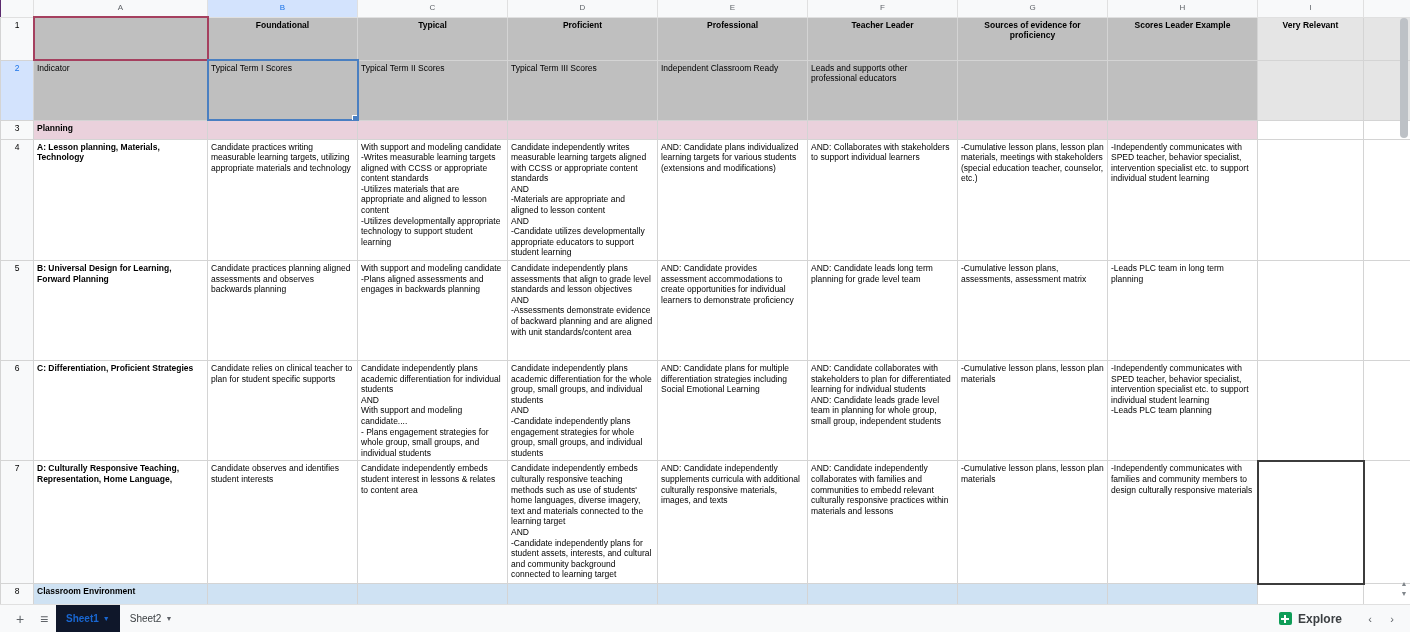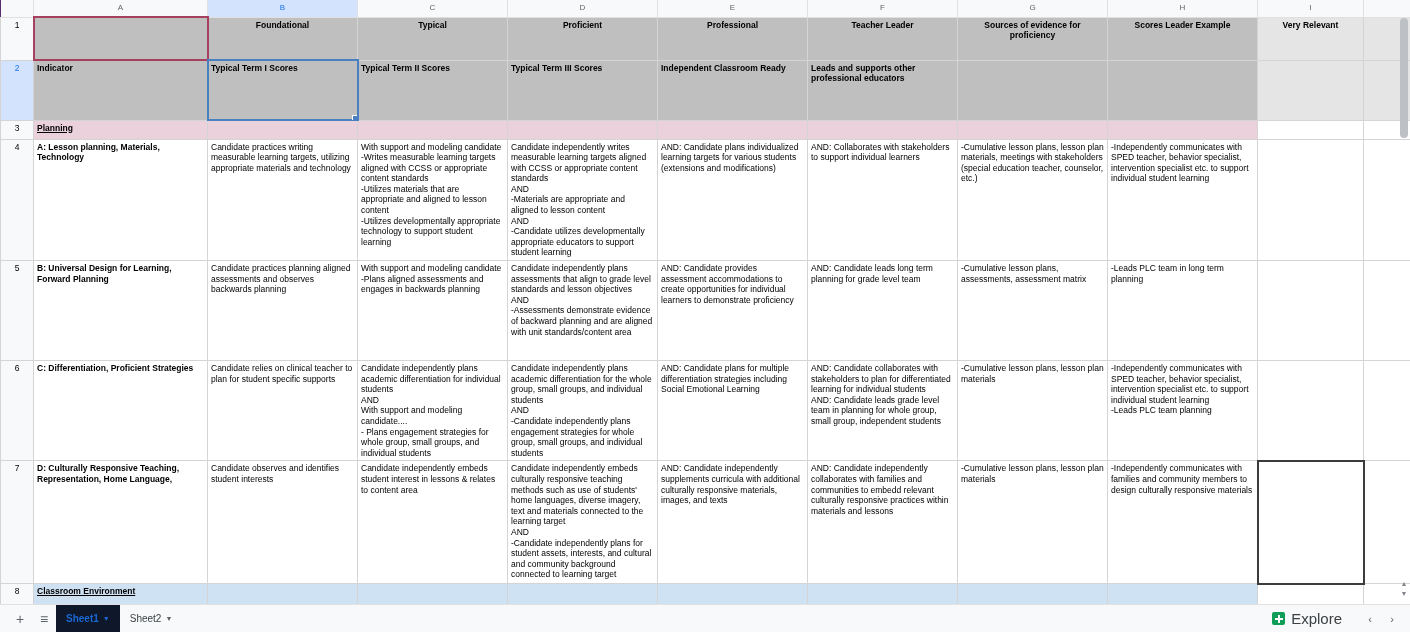--- a/index.html
+++ b/index.html
@@ -79,32 +79,31 @@
 
   .hdr-band {
     font-size: 11.5px;
     font-weight: bold;
     text-align:center;
     vertical-align: middle;
     line-height: 13px;
   }
   .sub-band {
     font-size: 10.5px;
-    font-weight: bold;
+    font-weight: normal;
     vertical-align: top;
     line-height: 15px;
     padding-top:3px;
     margin-left:31px;
   }
   .section-title {
     font-size: 11.5px;
     font-weight: bold;
     vertical-align: middle;
     padding-left: 4px;
-    text-decoration: underline;
   }
   .indicator {
     font-size: 9.6px;
     font-weight: bold;
     line-height: 12px;
     padding-top:3px;
   }
   .cell-txt { white-space: pre-line; }
 
   
@@ -151,21 +150,21 @@
   .sheet-tab {
     height:28px; display:flex; align-items:center; gap:4px;
     padding:0 10px; font-size:10px; color:#3c4043;
   }
   .sheet-tab.active { background:#0f172a; color:#1967d2; font-weight:bold; }
   .caret { font-size:7px; color:#5f6368; }
   .sheet-tab.active .caret { color:#1967d2; }
   .bb-spacer { flex:1; }
   .explore {
     display:flex; align-items:center; gap:6px; padding:3px 10px;
-    font-size:15px; color:#3c4043; border-radius:4px;
+    font-size:12px; color:#3c4043; border-radius:4px;font-weight:bold;
   }
   .explore-ic {
     width:13px; height:13px; background:#0f9d58; border-radius:2px;
     position:relative;
   }
   .explore-ic::before, .explore-ic::after {
     content:""; position:absolute; background:#fff;
   }
   .explore-ic::before { left:5.5px; top:2.5px; width:2px; height:8px; }
   .explore-ic::after  { left:2.5px; top:5.5px; width:8px; height:2px; }

